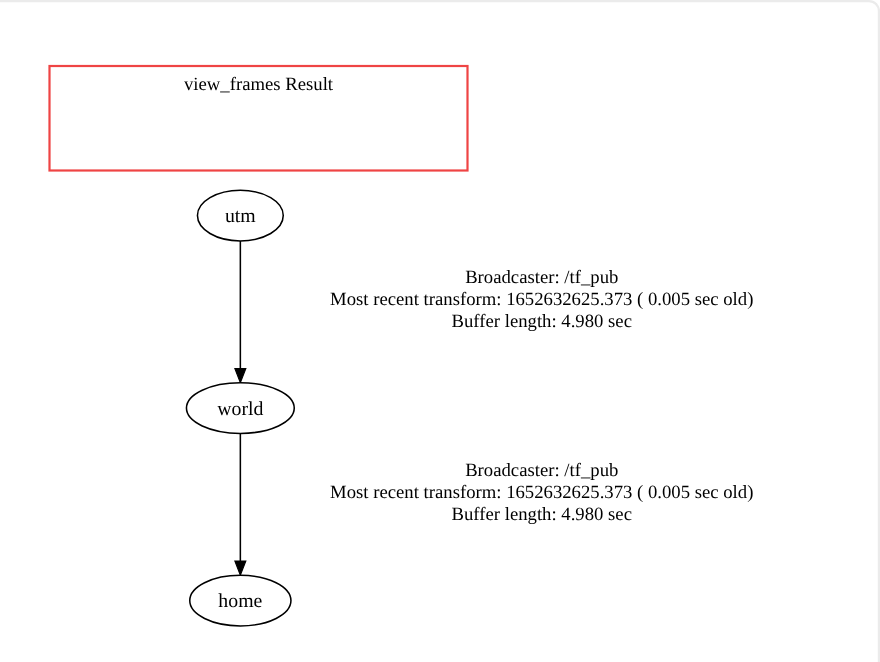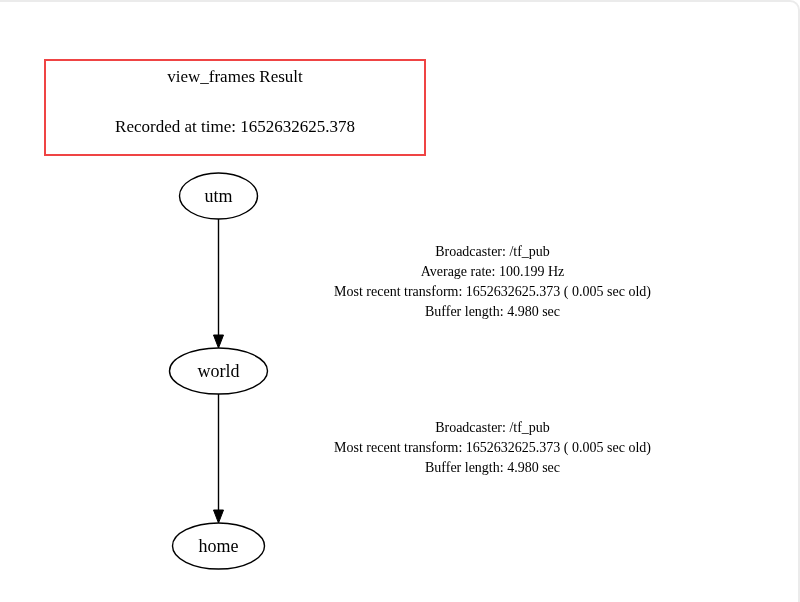--- a/index.html
+++ b/index.html
@@ -66,35 +66,34 @@
     font-size: 18px;
     fill: #000000;
     text-anchor: middle;
   }
   
   .edge-label {
     position: absolute;
     left: 210px;
     width: 565px;
     text-align: center;
-    font-size: 14px;
+    font-size: 17px;
     line-height: 20px;
     white-space: nowrap;
   }
   .edge-label-1 { top: 240px; }
   .edge-label-2 { top: 416px; }
 </style>
 </head>
 <body>
 
 <div class="canvas">
 
   <div class="result-box">
     <div class="line result-title">view_frames Result</div>
-    <div class="line result-recorded">Recorded at time: 1652632625.378</div>
   </div>
 
   <svg class="graph" viewBox="0 0 800 602">
 
     <line x1="218.5" y1="217" x2="218.5" y2="333"></line>
     <polygon points="213.5,333 223.5,333 218.5,346"></polygon>
 
     <line x1="218.5" y1="392" x2="218.5" y2="508"></line>
     <polygon points="213.5,508 223.5,508 218.5,521"></polygon>
 
@@ -103,21 +102,20 @@
 
     <ellipse cx="218.5" cy="369" rx="49" ry="23"></ellipse>
     <text x="218.5" y="375">world</text>
 
     <ellipse cx="218.5" cy="544" rx="46" ry="23"></ellipse>
     <text x="218.5" y="550">home</text>
   </svg>
 
   <div class="edge-label edge-label-1">
     <div>Broadcaster: /tf_pub</div>
-    <div>Average rate: 100.199 Hz</div>
     <div>Most recent transform: 1652632625.373 ( 0.005 sec old)</div>
     <div>Buffer length: 4.980 sec</div>
   </div>
 
   <div class="edge-label edge-label-2">
     <div>Broadcaster: /tf_pub</div>
     <div>Most recent transform: 1652632625.373 ( 0.005 sec old)</div>
     <div>Buffer length: 4.980 sec</div>
   </div>
 

